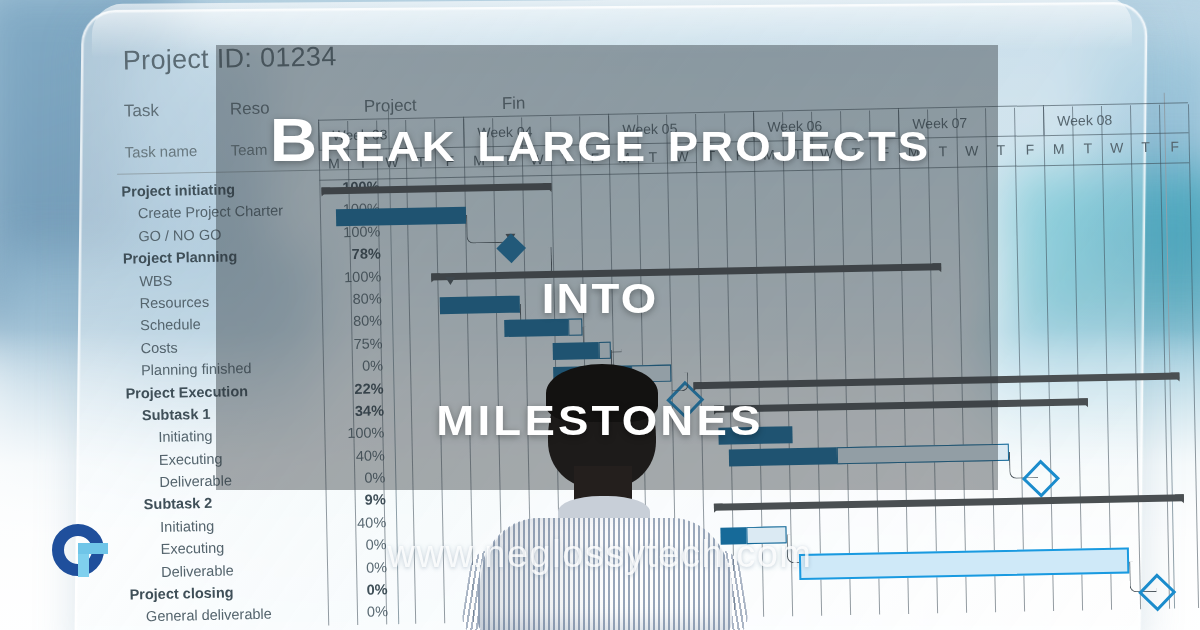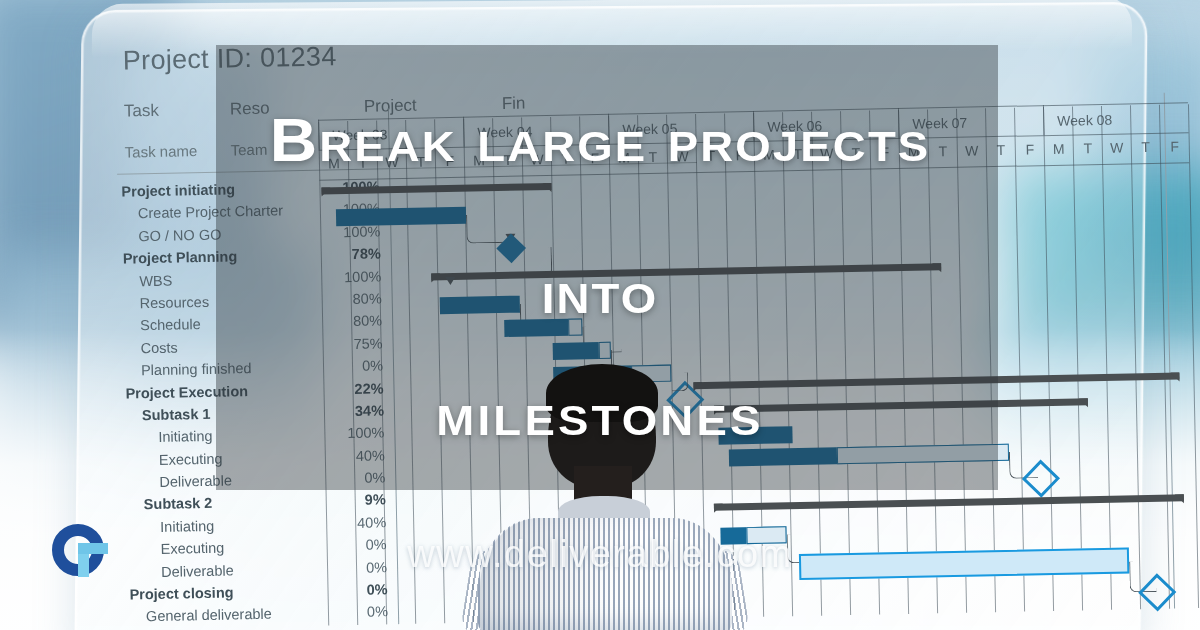--- a/index.html
+++ b/index.html
@@ -412,21 +412,21 @@
     <div class="p-collar"></div>
     <div class="p-arm l"></div>
     <div class="p-arm r"></div>
     <div class="p-body"></div>
     <div class="p-shadow"></div>
   </div>
 
   <div class="headline hl2">into</div>
   <div class="headline hl3">milestones</div>
 
-  <div class="url">www.deliverable.com</div>
+  <div class="url">www.neglossytech.com</div>
 
   <div class="logo">
     <div class="logo-mark">
       <div class="lm-c"></div>
       <div class="lm-stem"></div>
       <div class="lm-bar"></div>
     </div>
   </div>
 
 </div>

